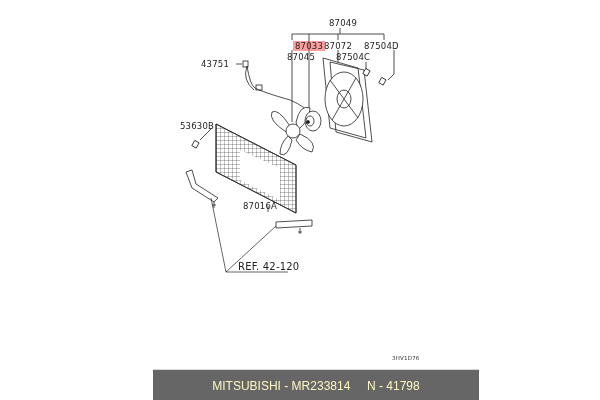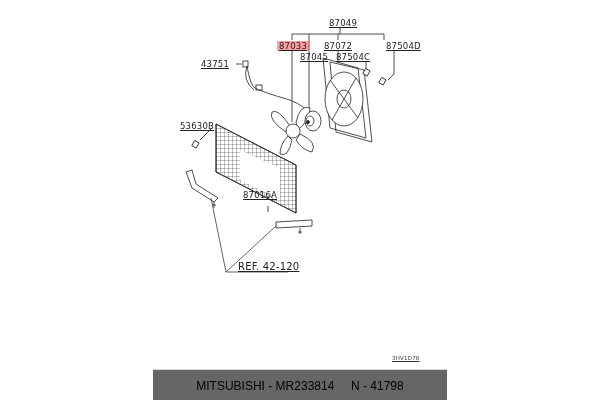--- a/index.html
+++ b/index.html
@@ -1,21 +1,21 @@
 <!DOCTYPE html>
 <html><head>
 <meta charset="utf-8">
 <style>
   html, body { margin: 0; padding: 0; }
   body { width: 600px; height: 400px; background: #ffffff; position: relative; overflow: hidden; font-family: "Liberation Sans", sans-serif; }
   #diagram { position: absolute; left: 0; top: 0; width: 600px; height: 400px; }
-  .lbl { position: absolute; font-family: "DejaVu Sans", sans-serif; font-size: 8.5px; color: #222; letter-spacing: 0.2px; line-height: 10px; white-space: nowrap; text-decoration: underline; }
-  .hl { background: rgba(255, 80, 80, 0.55); padding: 0 2px; }
+  .lbl { position: absolute; font-family: "DejaVu Sans", sans-serif; font-size: 8.5px; color: #222; letter-spacing: 0.2px; line-height: 10px; white-space: nowrap; }
+  .hl { background: rgba(255, 80, 80, 0.55); padding: 0 2px; margin-left: 16px; }
   .small { font-size: 5.5px; color: #333; }
-  #caption-bar { position: absolute; left: 153px; top: 369px; width: 294px; height: 31px; background: #666666; border-top: 1px solid #d8d8d8; color: #000000; font-family: "Liberation Sans", sans-serif; font-size: 12px; display: flex; align-items: center; justify-content: center; }
+  #caption-bar { position: absolute; left: 153px; top: 369px; width: 326px; height: 31px; background: #666666; border-top: 1px solid #d8d8d8; color: #fef9c3; font-family: "Liberation Sans", sans-serif; font-size: 12px; display: flex; align-items: center; justify-content: center; }
   #caption-bar span { white-space: pre; }
 </style>
 </head>
 <body>
 
 <svg id="diagram" viewBox="0 0 600 400" xmlns="http://www.w3.org/2000/svg">
   <g stroke="#222" stroke-width="0.8" fill="none">
 
     <line x1="292" y1="34" x2="384" y2="34"></line>
     <line x1="340" y1="28" x2="340" y2="34"></line>
@@ -93,26 +93,26 @@
   <g stroke="#222" stroke-width="0.7" fill="none">
     <line x1="211" y1="198" x2="226" y2="272"></line>
     <line x1="226" y1="272" x2="276" y2="226"></line>
     <line x1="226" y1="272" x2="288" y2="272"></line>
   </g>
 </svg>
 
 <div class="lbl" style="left:329px;top:18px;">87049</div>
 <div class="lbl hl" style="left:277px;top:41px;">87033</div>
 <div class="lbl" style="left:324px;top:41px;">87072</div>
-<div class="lbl" style="left:386px;top:41px;">87504D</div>
-<div class="lbl" style="left:300px;top:52px;">87045</div>
+<div class="lbl" style="left:364px;top:41px;">87504D</div>
+<div class="lbl" style="left:287px;top:52px;">87045</div>
 <div class="lbl" style="left:336px;top:52px;">87504C</div>
 <div class="lbl" style="left:201px;top:59px;">43751</div>
 <div class="lbl" style="left:180px;top:121px;">53630B</div>
-<div class="lbl" style="left:243px;top:190px;">87016A</div>
+<div class="lbl" style="left:243px;top:201px;">87016A</div>
 <div class="lbl" style="left:238px;top:262px;font-size:10px;">REF. 42-120</div>
 <div class="lbl small" style="left:392px;top:353px;">3HV1D76</div>
 
 <div id="caption-bar">
   <span>MITSUBISHI - MR233814</span>
     <span>     </span>
     <span>N - 41798</span>
 </div>
 
 </body></html>

